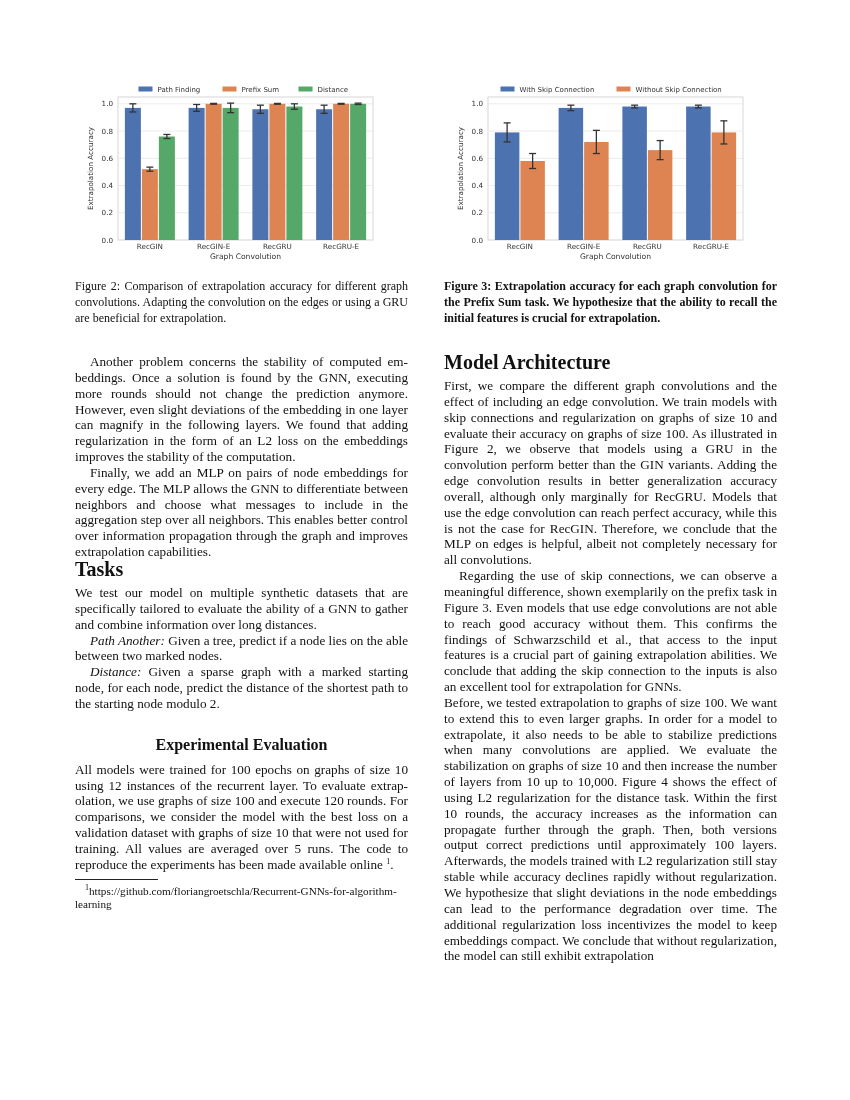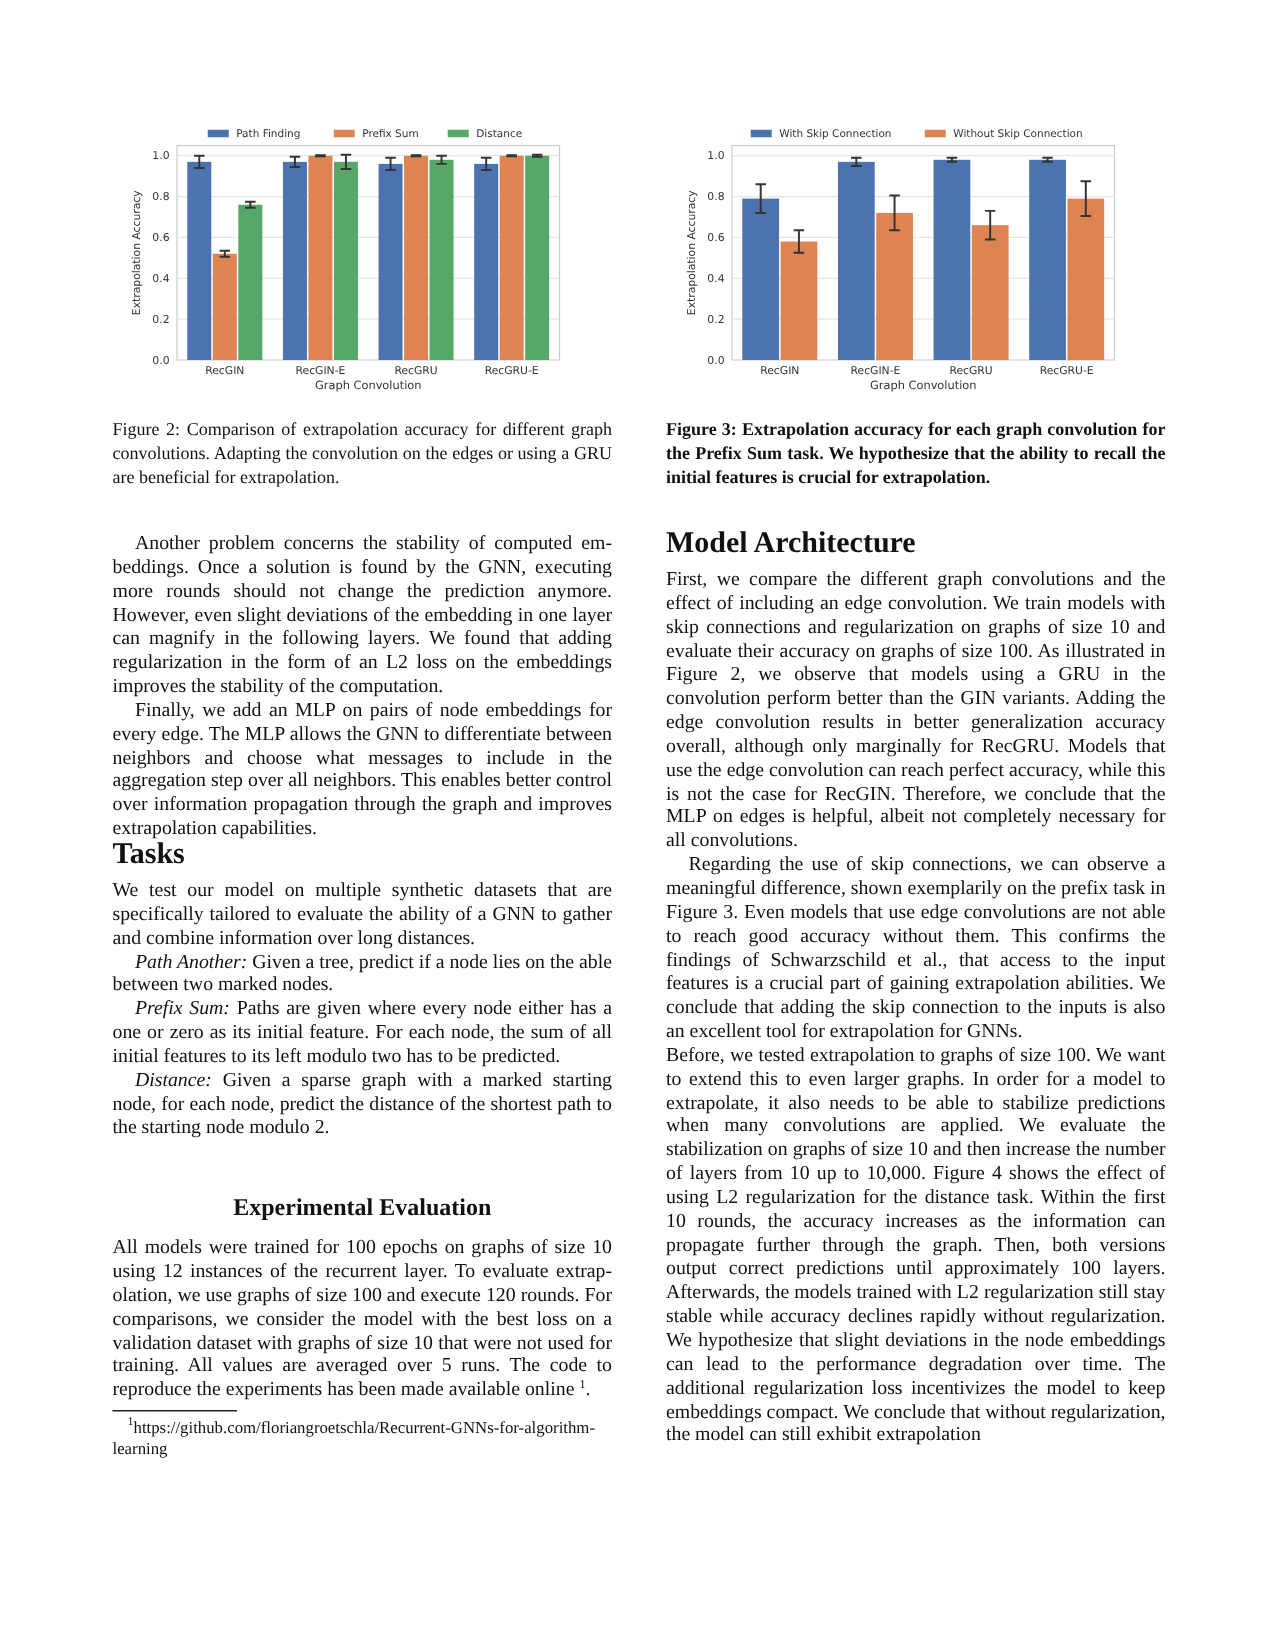--- a/index.html
+++ b/index.html
@@ -170,24 +170,23 @@
 </div>
 <div class="caption" style="left:444px;font-weight:bold;">Figure 3: Extrapolation accuracy for each graph convolution for the Prefix Sum task. We hypothesize that the ability to recall the initial features is crucial for extrapolation.</div>
 
 <div class="col col-left text" style="top:354px;">
   <p>Another problem concerns the stability of computed em­beddings. Once a solution is found by the GNN, execut­ing more rounds should not change the prediction anymore. However, even slight deviations of the embedding in one layer can magnify in the following layers. We found that adding regularization in the form of an L2 loss on the em­beddings improves the stability of the computation.</p>
   <p>Finally, we add an MLP on pairs of node embeddings for every edge. The MLP allows the GNN to differentiate be­tween neighbors and choose what messages to include in the aggregation step over all neighbors. This enables better control over information propagation through the graph and improves extrapolation capabilities.</p>
 
   <h3 class="subsec" style="margin-top:1px;">Tasks</h3>
   <p class="noindent">We test our model on multiple synthetic datasets that are specifically tailored to evaluate the ability of a GNN to gather and combine information over long distances.</p>
   <p><em>Path Another:</em><span> Given a tree, predict if a node lies on the able between two marked nodes.</span></p>
-  <p><em>Prefix Sum:</em><span> Paths are given where every node either has a one or zero as its initial feature. For each node, the sum of all initial features to its left modulo two has to be predicted.</span></p>
   <p><em>Distance:</em><span> Given a sparse graph with a marked starting node, for each node, predict the distance of the shortest path to the starting node modulo 2.</span></p>
 
-  <h2 class="sec" style="margin-top:37px;">Experimental Evaluation</h2>
+  <h2 class="sec" style="margin-top:23px;">Experimental Evaluation</h2>
   <p class="noindent"><span>All models were trained for 100 epochs on graphs of size 10 using 12 instances of the recurrent layer. To evaluate extrap­olation, we use graphs of size 100 and execute 120 rounds. For comparisons, we consider the model with the best loss on a validation dataset with graphs of size 10 that were not used for training. All values are averaged over 5 runs. The code to reproduce the experiments has been made available online </span><sup>1</sup><span>.</span></p>
 
   <div class="footnote-rule"></div>
   <div class="footnote"><sup>1</sup><span>https://github.com/floriangroetschla/Recurrent-GNNs-for-algorithm-learning</span></div>
 </div>
 
 <div class="col col-right text" style="top:354px;">
   <h3 class="subsec">Model Architecture</h3>
   <p class="noindent">First, we compare the different graph convolutions and the effect of including an edge convolution. We train models with skip connections and regularization on graphs of size 10 and evaluate their accuracy on graphs of size 100. As il­lustrated in Figure 2, we observe that models using a GRU in the convolution perform better than the GIN variants. Adding the edge convolution results in better generalization accuracy overall, although only marginally for RecGRU. Models that use the edge convolution can reach perfect ac­curacy, while this is not the case for RecGIN. Therefore, we conclude that the MLP on edges is helpful, albeit not com­pletely necessary for all convolutions.</p>
   <p>Regarding the use of skip connections, we can observe a meaningful difference, shown exemplarily on the prefix task in Figure 3. Even models that use edge convolutions are not able to reach good accuracy without them. This confirms the findings of Schwarzschild et al., that access to the input features is a crucial part of gaining extrapolation abilities. We conclude that adding the skip connection to the inputs is also an excellent tool for extrapolation for GNNs.</p>

